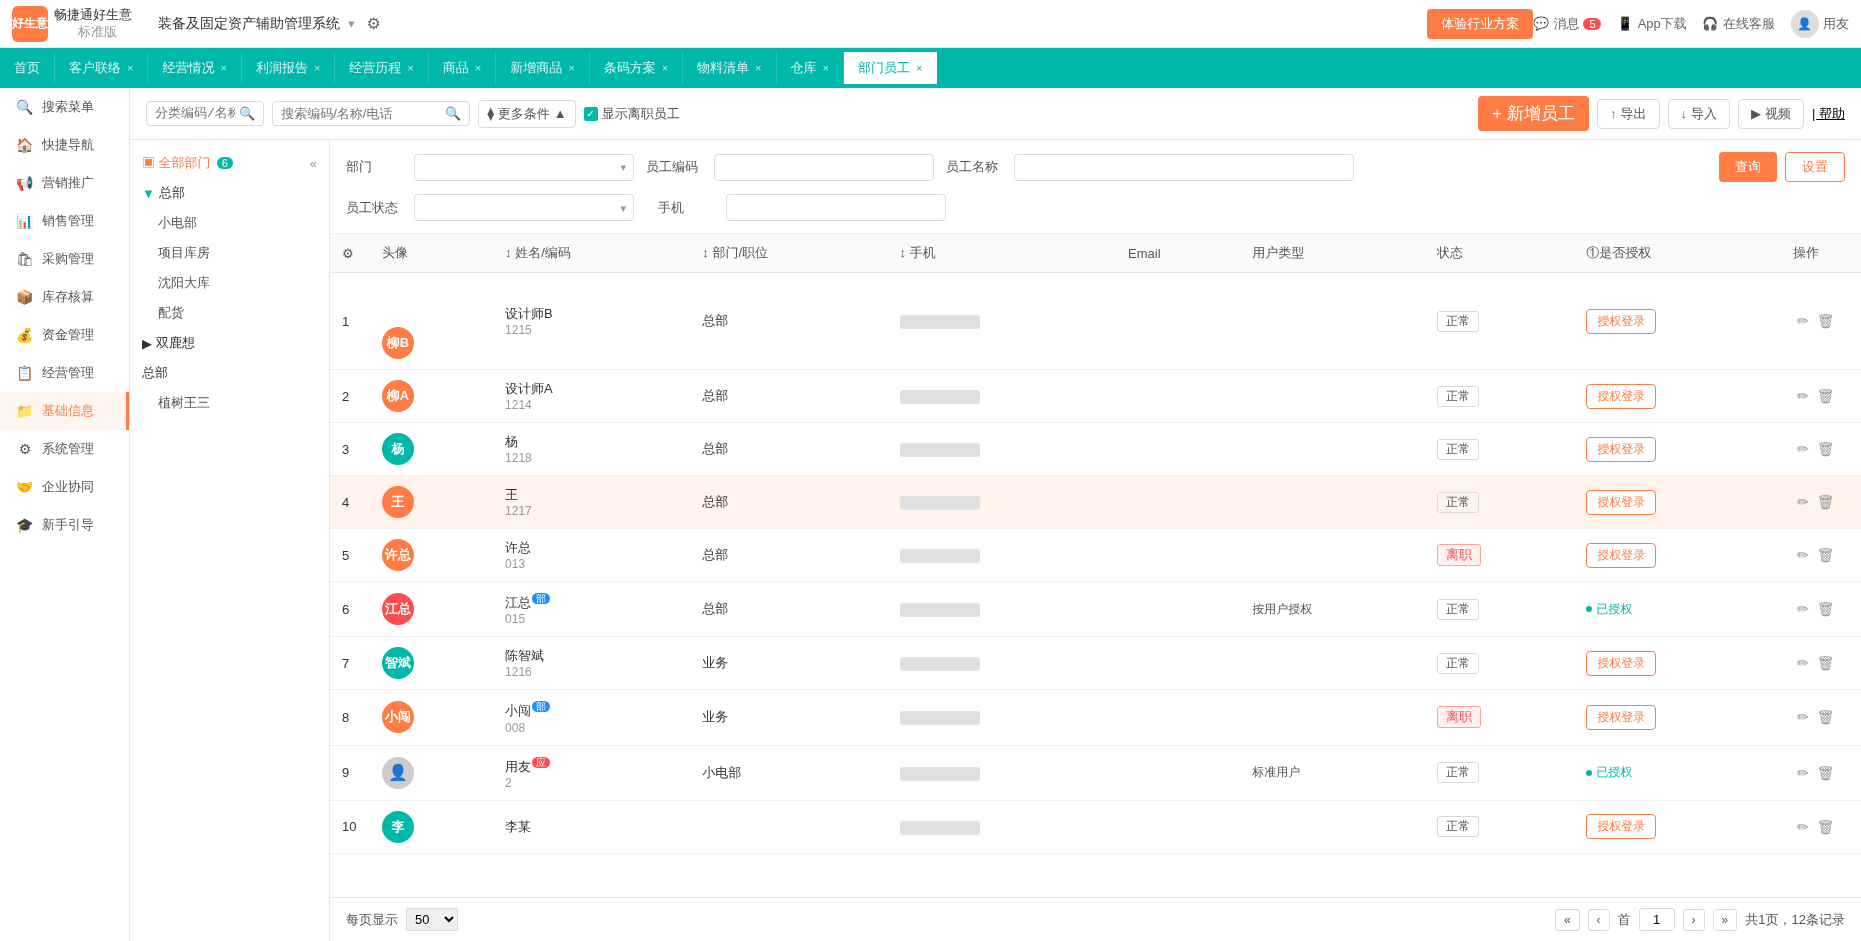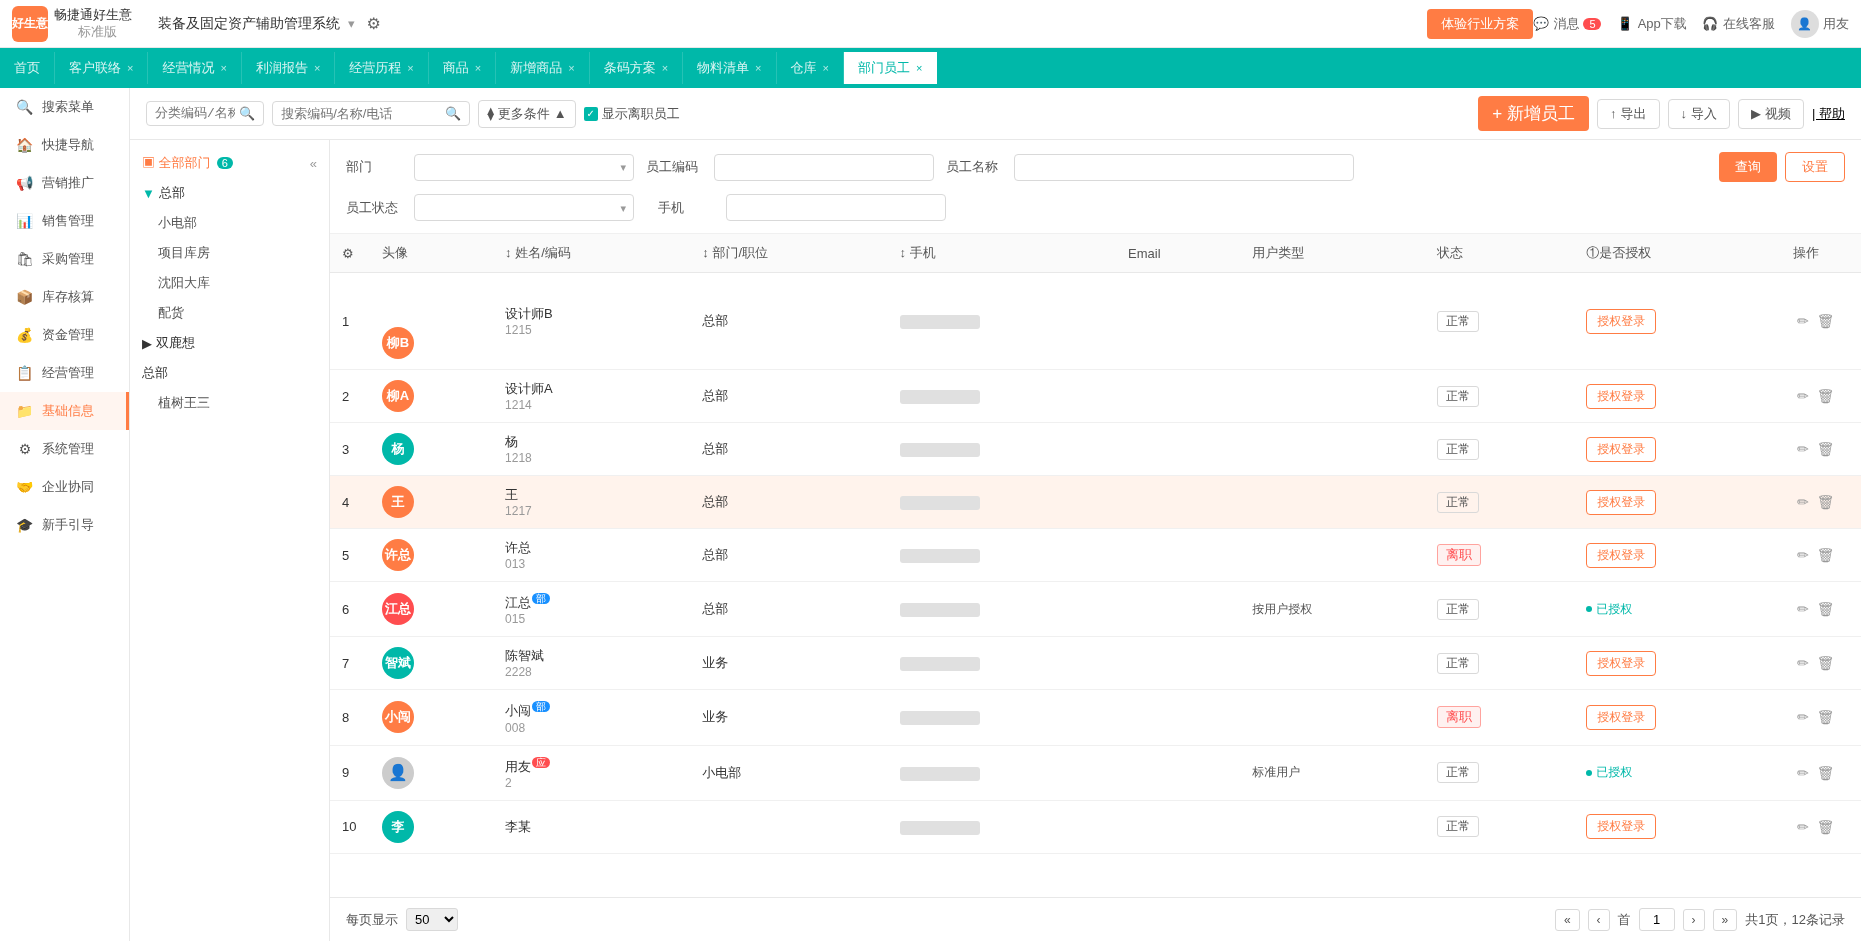--- a/index.html
+++ b/index.html
@@ -441,21 +441,21 @@
                   <td><button class="op-btn" title="编辑">✏</button><button class="op-btn" title="删除">🗑</button></td>
                 </tr>
                 <tr>
                   <td>7</td>
                   <td>
                     <div class="avatar-circle" style="background: rgb(0, 184, 169); font-size: 13px;">智斌</div>
                   </td>
                   <td>
                     <div class="name-code">
                       <span class="name-text">陈智斌</span>
-                      <span class="code-text">2228</span>
+                      <span class="code-text">1216</span>
                     </div>
                   </td>
                   <td>业务</td>
                   <td><span class="phone-blur"></span></td>
                   <td></td>
                   <td></td>
                   <td><span class="status-normal">正常</span></td>
                   <td><button class="auth-btn">授权登录</button></td>
                   <td><button class="op-btn" title="编辑">✏</button><button class="op-btn" title="删除">🗑</button></td>
                 </tr>

